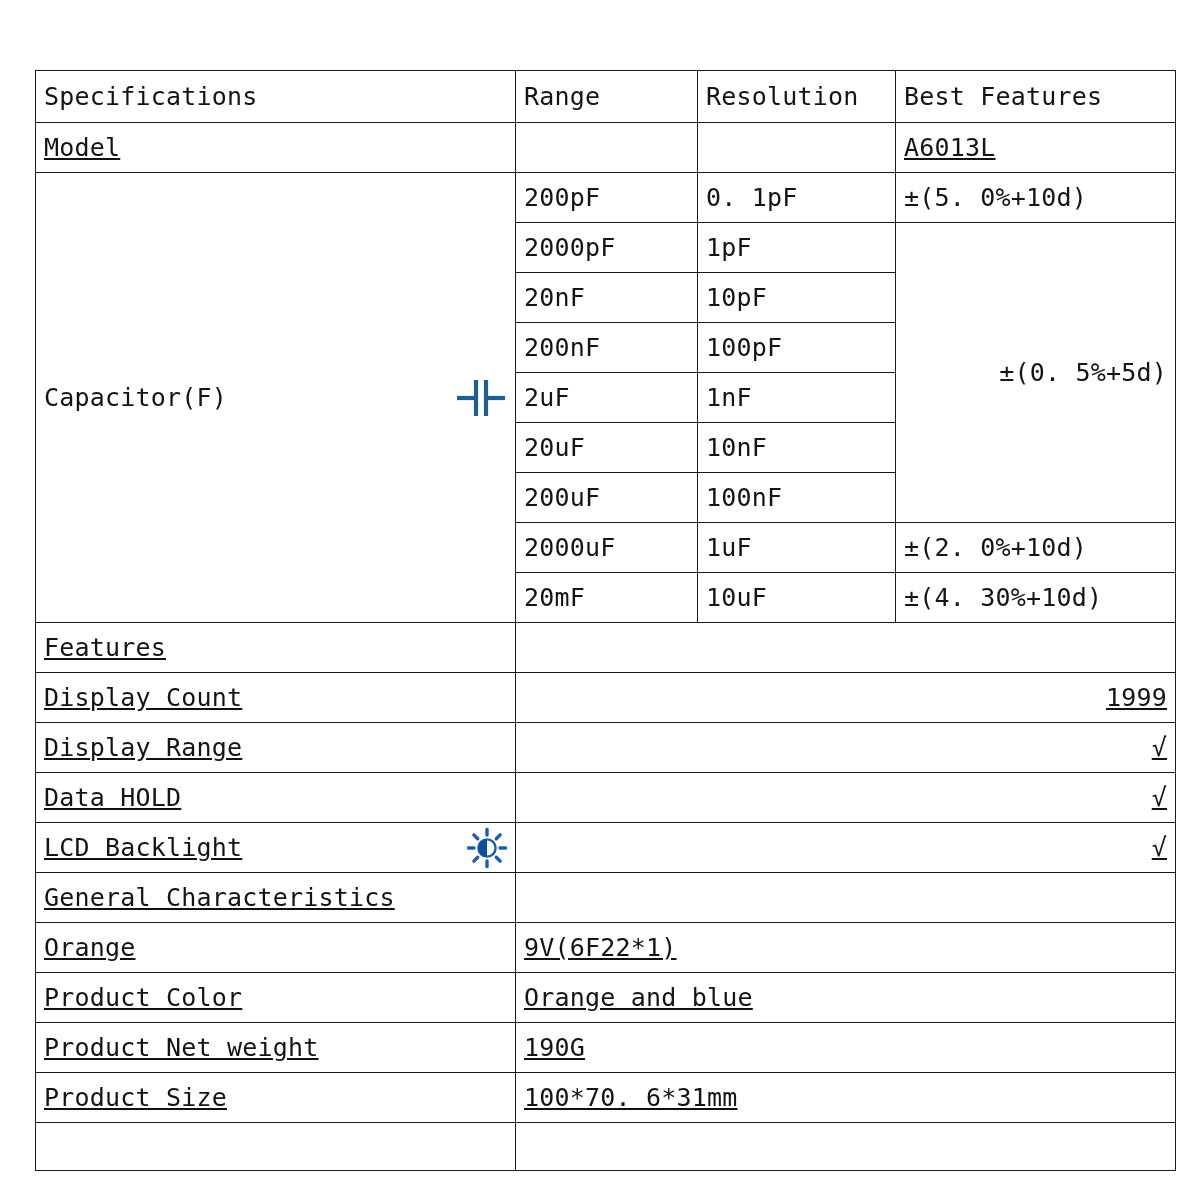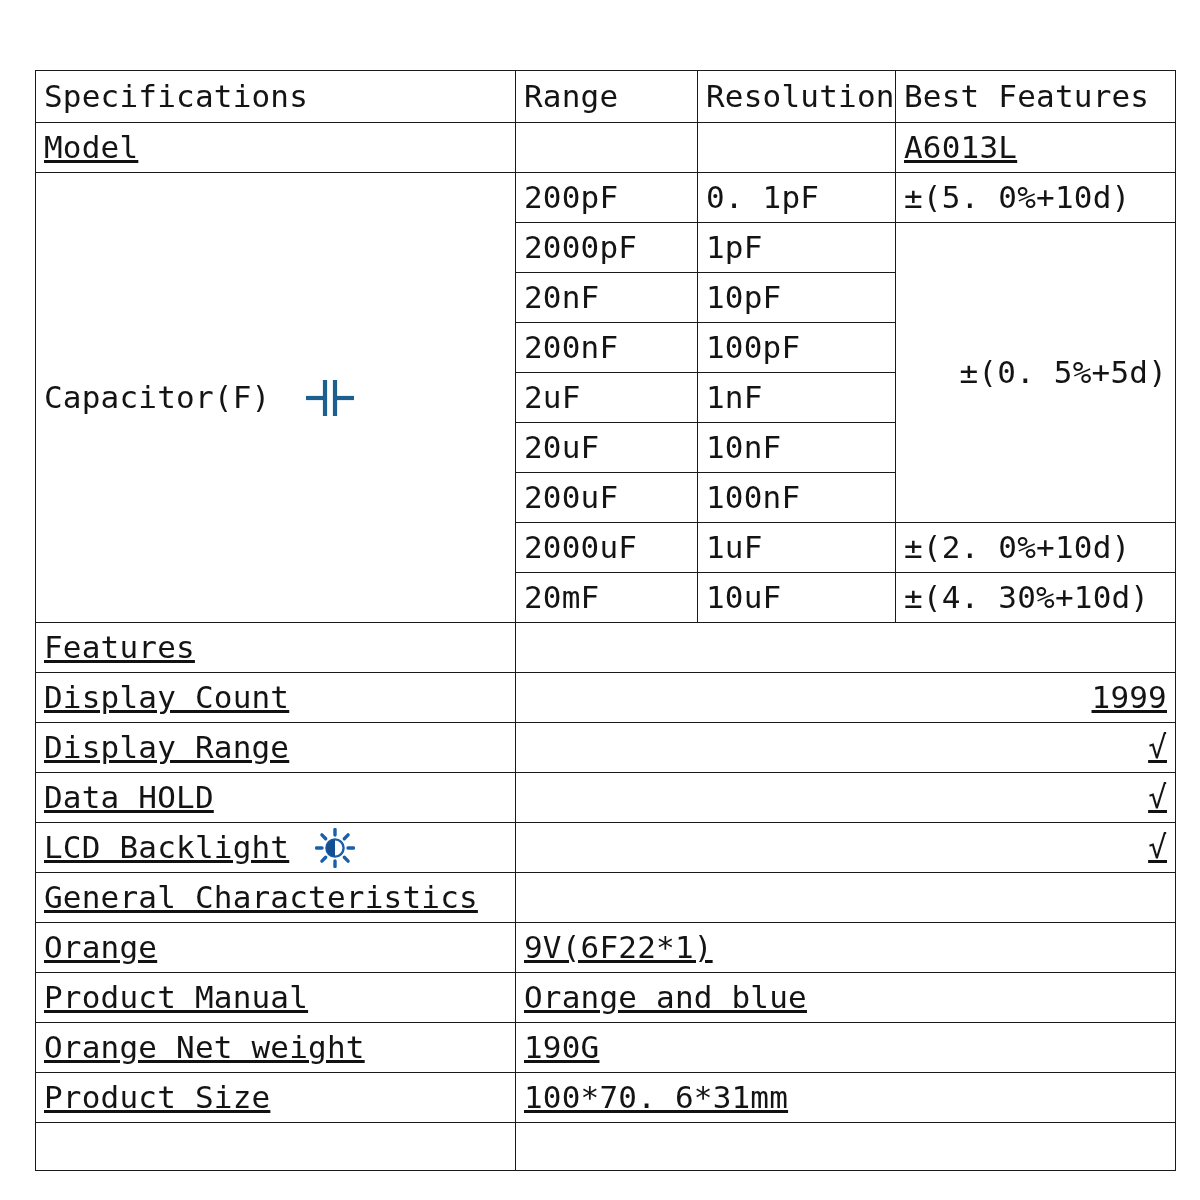--- a/index.html
+++ b/index.html
@@ -29,21 +29,21 @@
     top: 70px;
     width: 1140px;
     border-collapse: collapse;
     table-layout: fixed;
     background: #ffffff;
   }
 
   table.spec td {
     border: 1.6px solid #1a1a1a;
     padding: 0 8px;
-    font-size: 31px;
+    font-size: 25px;
     line-height: 1.1;
     vertical-align: middle;
     white-space: nowrap;
     letter-spacing: 0.2px;
     font-weight: 400;
     color: #141414;
     background: #ffffff;
   }
 
   
@@ -63,40 +63,42 @@
 
   .center { text-align: right; margin-top: 37px; }
 
   .cap-cell {
     position: relative;
   }
   .cap-inner {
     display: flex;
     align-items: center;
     gap: 34px;
+    justify-content: space-between;
   }
 
   .cap-symbol {
     display: inline-block;
     width: 52px;
     height: 46px;
     flex: 0 0 auto;
   }
 
   .sun-icon {
     display: inline-block;
     width: 40px;
     height: 40px;
     vertical-align: -11px;
     margin-left: 26px;
   }
 
   .feat-row-label {
     display: flex;
     align-items: center;
+    justify-content: space-between;
   }
 
   .check {
     font-size: 26px;
     font-weight: 400;
   }
 
   .empty-cell { }
 </style>
 </head>
@@ -240,26 +242,26 @@
         <td class="bold">General Characteristics</td>
         <td colspan="3" class="empty-cell"></td>
       </tr>
 
       <tr class="r-feat">
         <td>Orange</td>
         <td colspan="3">9V(6F22*1)</td>
       </tr>
 
       <tr class="r-feat">
-        <td>Product Manual</td>
+        <td>Product Color</td>
         <td colspan="3">Orange and blue</td>
       </tr>
 
       <tr class="r-feat">
-        <td>Orange Net weight</td>
+        <td>Product Net weight</td>
         <td colspan="3">190G</td>
       </tr>
 
       <tr class="r-feat">
         <td>Product Size</td>
         <td colspan="3">100*70. 6*31mm</td>
       </tr>
 
       <tr class="r-tail">
         <td></td>

